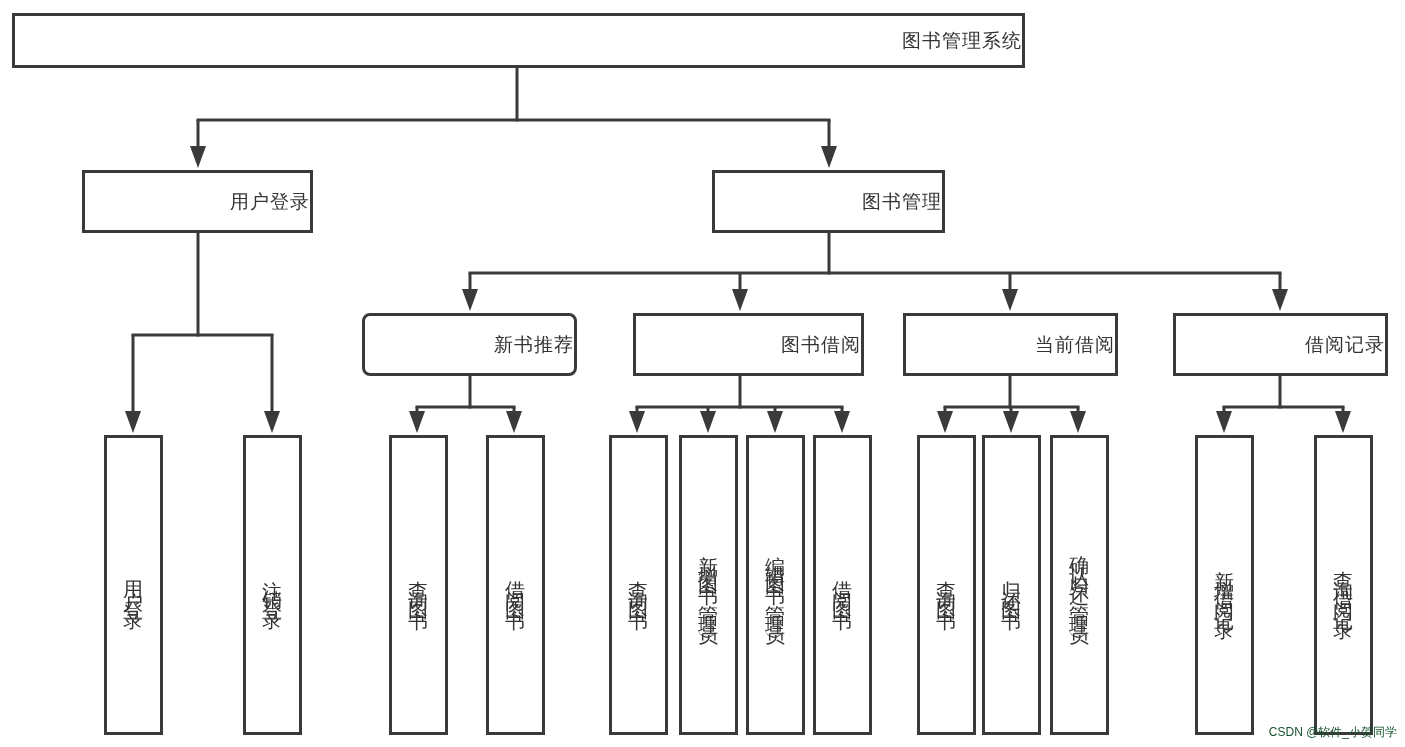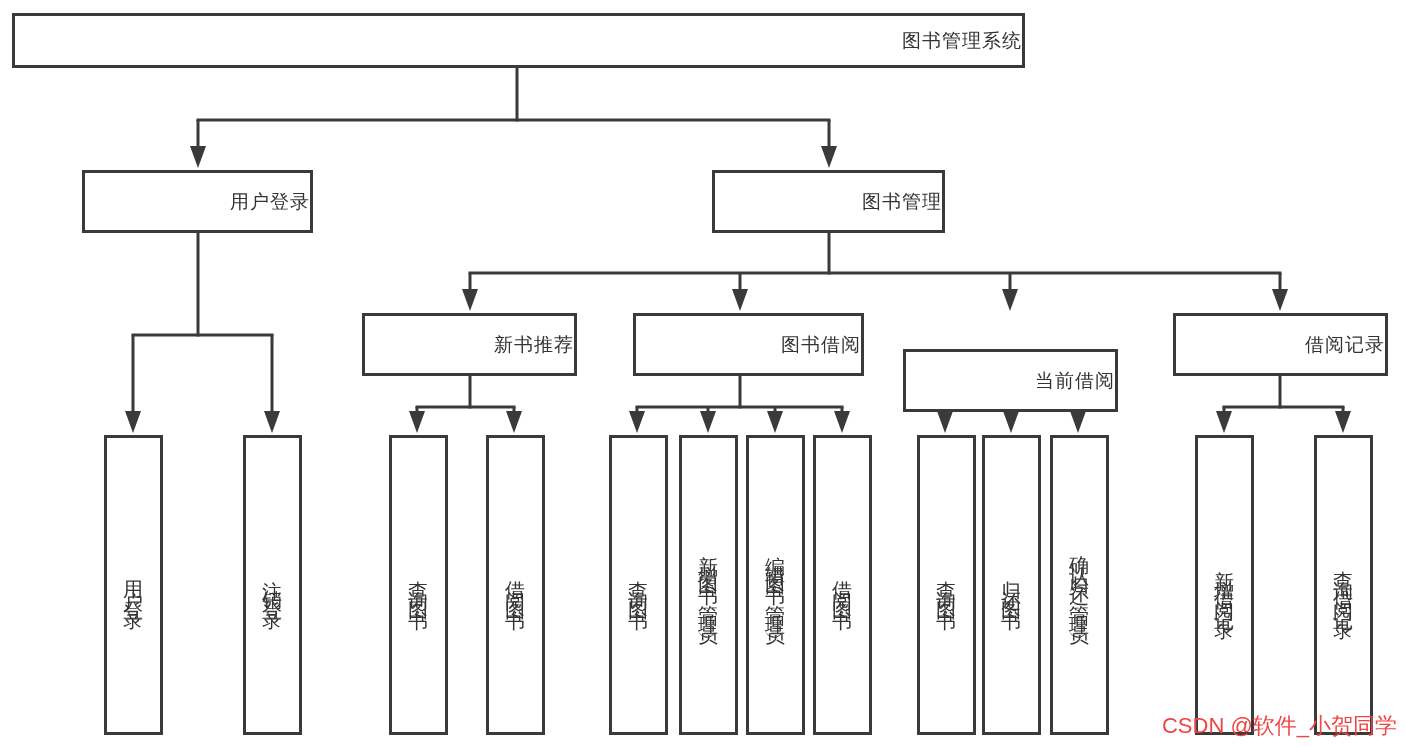--- a/index.html
+++ b/index.html
@@ -54,22 +54,22 @@
     writing-mode: vertical-rl;
     text-orientation: mixed;
     letter-spacing: 10px;
     line-height: 1;
     white-space: nowrap;
   }
   .watermark {
     position: absolute;
     right: 8px;
     bottom: 6px;
-    color: #ef4444;
-    font-size: 22px;
+    color: #14532d;
+    font-size: 12px;
     z-index: 3;
     text-align: center;
   }
 </style>
 </head>
 <body>
 
 <div id="canvas">
 
   <svg id="wires" width="1405" height="747" viewBox="0 0 1405 747">
@@ -145,27 +145,27 @@
     <span>图书管理系统</span>
   </div>
 
   <div class="box" style="left:82px; top:170px; width:231px; height:63px;">
     <span>用户登录</span>
   </div>
   <div class="box" style="left:712px; top:170px; width:233px; height:63px;">
     <span>图书管理</span>
   </div>
 
-  <div class="box" style="left:362px; top:313px; width:215px; height:63px;">
+  <div class="box" style="left:362px; top:313px; width:215px; height:63px;border-radius:8px;">
     <span>新书推荐</span>
   </div>
   <div class="box" style="left:633px; top:313px; width:231px; height:63px;">
     <span>图书借阅</span>
   </div>
-  <div class="box" style="left:903px; top:313px; width:215px; height:63px;margin-top:36px;">
+  <div class="box" style="left:903px; top:313px; width:215px; height:63px;">
     <span>当前借阅</span>
   </div>
   <div class="box" style="left:1173px; top:313px; width:215px; height:63px;">
     <span>借阅记录</span>
   </div>
 
   <div class="vbox" style="left:104px;">
     <span class="vtext">用户登录</span>
   </div>
   <div class="vbox" style="left:243px;">

